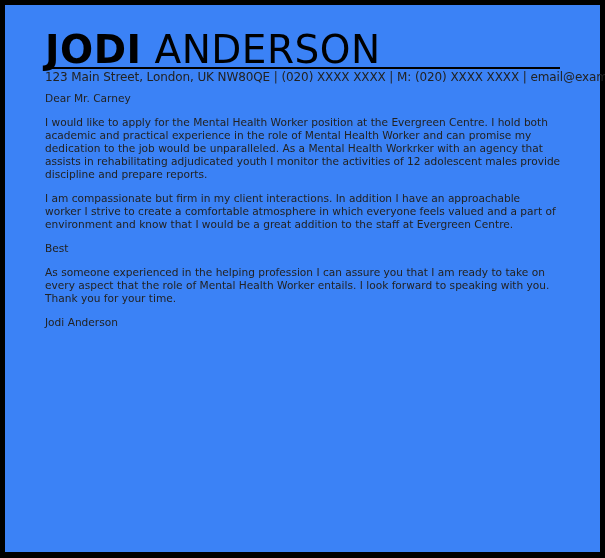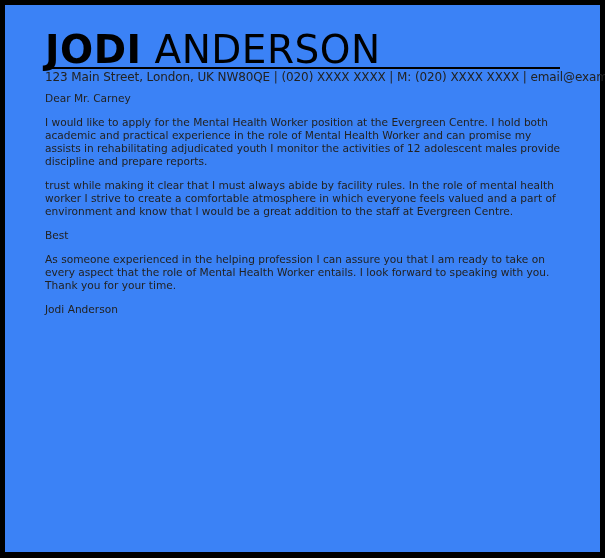--- a/index.html
+++ b/index.html
@@ -74,26 +74,27 @@
     <div class="contact">
       <span>123 Main Street, London, UK NW80QE</span><span style="white-space:pre"> | </span><span>(020) XXXX XXXX</span><span style="white-space:pre"> | </span><span>M: (020) XXXX XXXX</span><span style="white-space:pre"> | </span><span>email@example.com</span>
     </div>
 
     <div class="body">
       <p>Dear Mr. Carney</p>
 
       <p>
         <span class="line">I would like to apply for the Mental Health Worker position at the Evergreen Centre. I hold both</span>
         <span class="line">academic and practical experience in the role of Mental Health Worker and can promise my</span>
+        <span class="line">dedication to the job would be unparalleled. As a Mental Health Workrker with an agency that</span>
         <span class="line">assists in rehabilitating adjudicated youth I monitor the activities of 12 adolescent males provide</span>
         <span class="line">discipline and prepare reports.</span>
       </p>
 
       <p>
-        <span class="line">trust while making it clear that I must always abide by facility rules. In the role of mental health</span>
+        <span class="line">I am compassionate but firm in my client interactions. In addition I have an approachable</span>
         <span class="line">worker I strive to create a comfortable atmosphere in which everyone feels valued and a part of</span>
         <span class="line">environment and know that I would be a great addition to the staff at Evergreen Centre.</span>
       </p>
 
       <p>Best</p>
 
       <p>
         <span class="line">As someone experienced in the helping profession I can assure you that I am ready to take on</span>
         <span class="line">every aspect that the role of Mental Health Worker entails. I look forward to speaking with you.</span>
         <span class="line">Thank you for your time.</span>

